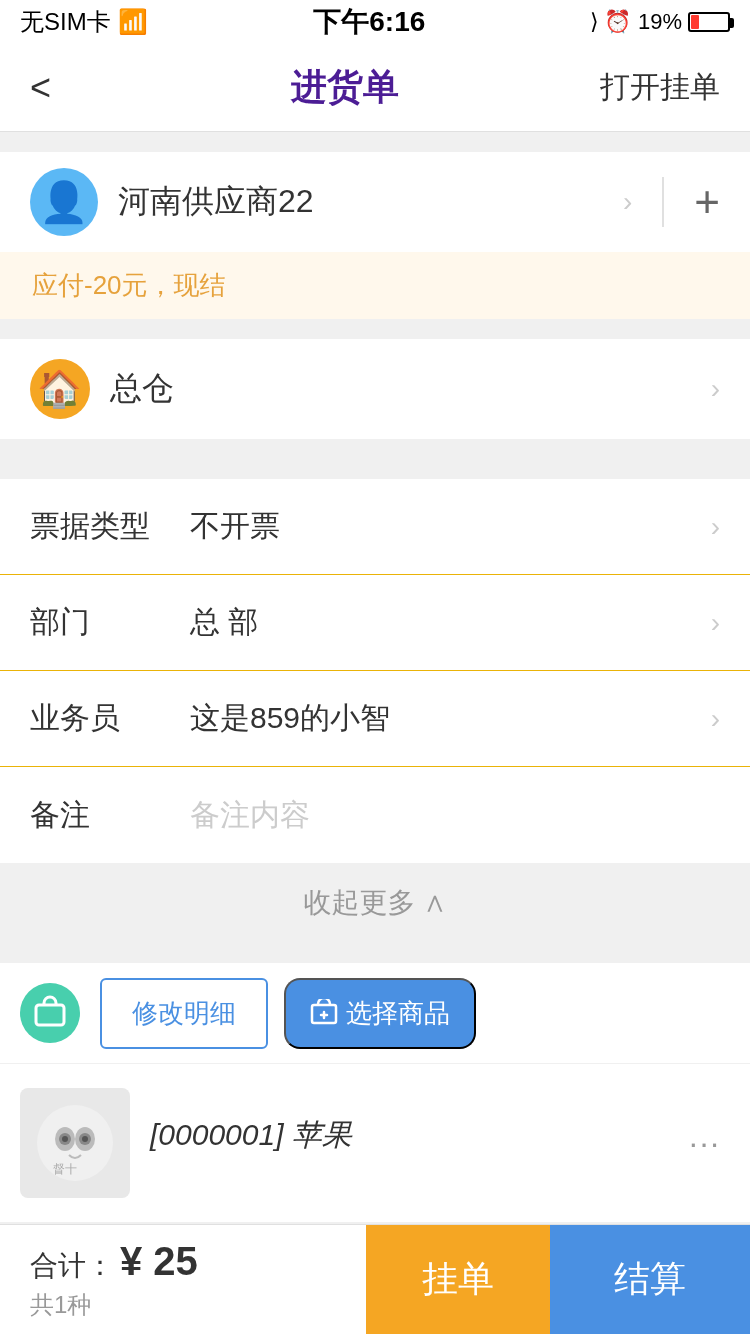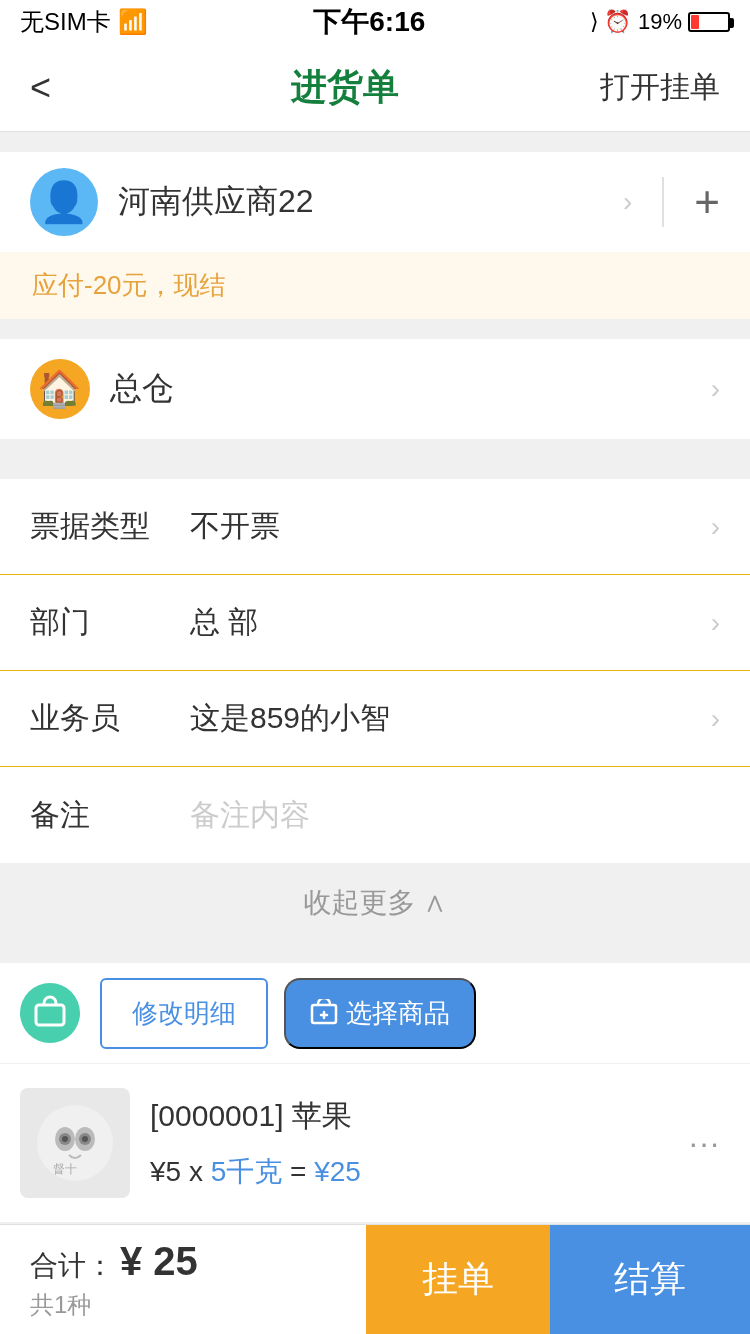--- a/index.html
+++ b/index.html
@@ -49,21 +49,21 @@
     }
     .nav-back {
       font-size: 36px;
       color: #333;
       cursor: pointer;
       width: 60px;
     }
     .nav-title {
       font-size: 36px;
       font-weight: 600;
-      color: #15803d;
+      color: #4c1d95;
       text-align: right;
     }
     .nav-action {
       font-size: 30px;
       color: #333;
       cursor: pointer;
     }
 
     
     .section-gap {
@@ -271,20 +271,21 @@
       justify-content: center;
       overflow: hidden;
     }
     .product-info {
       flex: 1;
     }
     .product-name {
       font-size: 30px;
       color: #333;
       margin-bottom: 16px;
+      font-style: italic;
     }
     .product-price {
       font-size: 28px;
       color: #333;
     }
     .product-price .price-highlight {
       color: #4a90e2;
     }
     .product-more {
       font-size: 32px;
@@ -465,27 +466,20 @@
         <circle cx="50" cy="36" r="3" fill="#555"></circle>
         <path d="M34 52 Q40 58 46 52" stroke="#bbb" stroke-width="2" fill="none"></path>
         <text x="18" y="70" font-size="12" fill="#aaa" font-family="sans-serif">督十</text>
       </svg>
     </div>
     <div class="product-info">
       <div class="product-name">
         <span>[0000001]</span>
         <span>苹果</span>
       </div>
-      <div class="product-price">
-        <span>¥5</span>
-        <span> x </span>
-        <span class="price-highlight">5千克</span>
-        <span> = </span>
-        <span class="price-highlight">¥25</span>
-      </div>
     </div>
     <div class="product-more">···</div>
   </div>
 
 </div>
 
 <div class="bottom-bar">
   <div class="total-section">
     <div class="total-label">
       <span>合计：</span>

